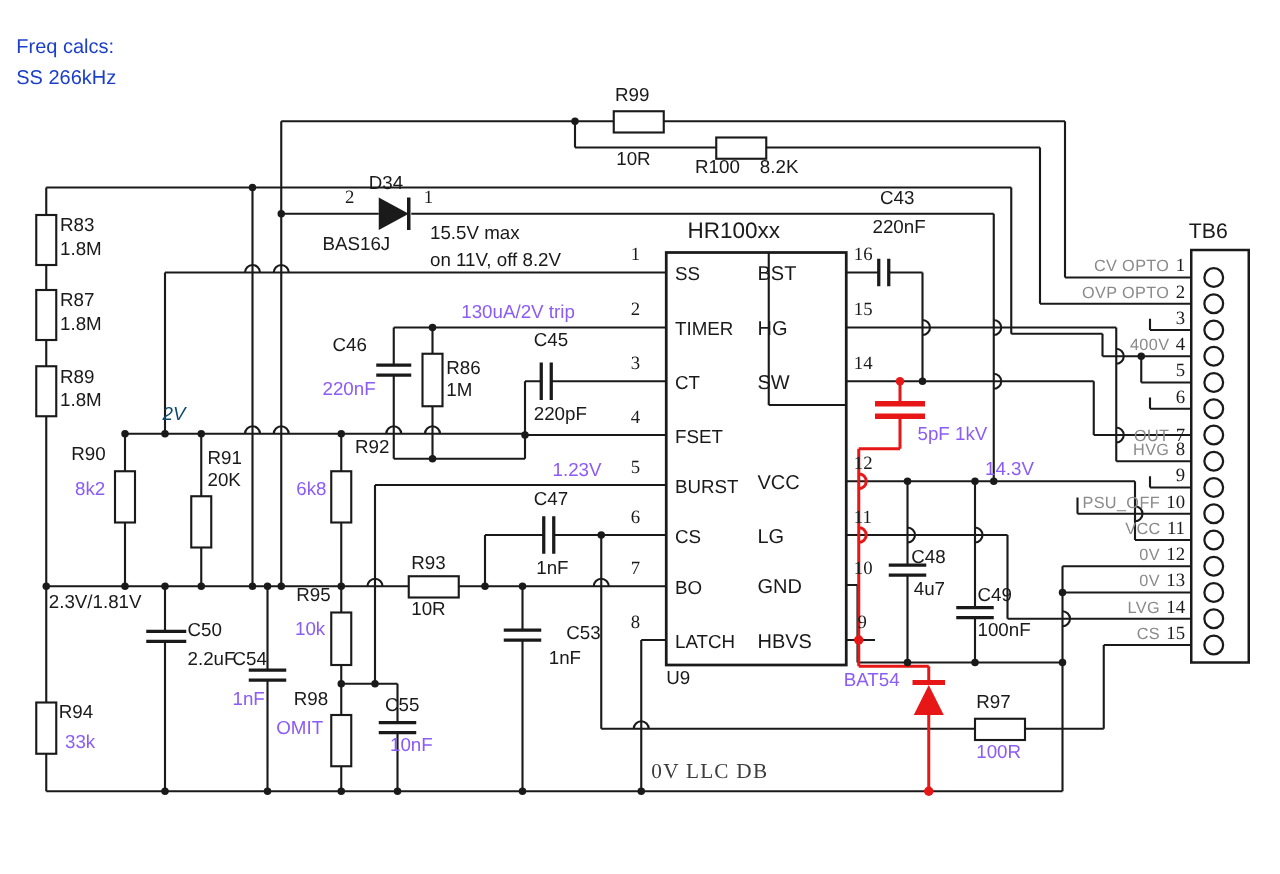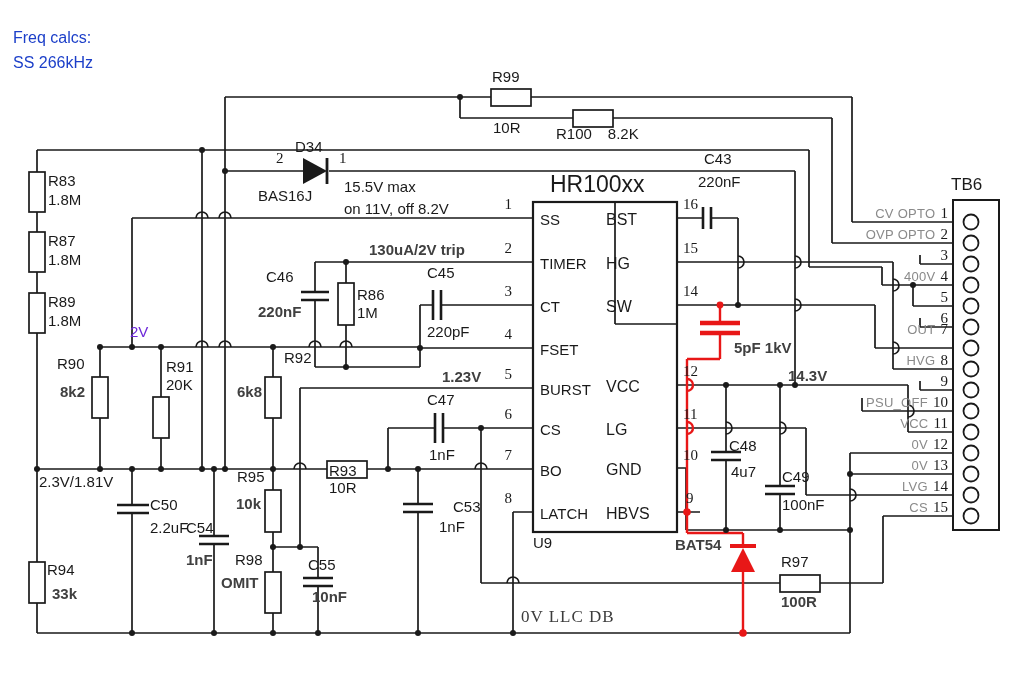--- a/index.html
+++ b/index.html
@@ -1,23 +1,23 @@
 <!DOCTYPE html>
 <html><head>
 <meta charset="utf-8">
 <style>
   html,body{margin:0;padding:0;background:#fff;}
   #schematic{position:relative;width:1024px;height:699px;background:#ffffff;overflow:hidden;
     font-family:"Liberation Sans",sans-serif;color:#1a1a1a;}
   #wires{position:absolute;left:0;top:0;}
   .lbl{position:absolute;font-size:15px;line-height:17px;white-space:nowrap;color:#1a1a1a;}
-  .red{color:#404040;font-weight:bold;}
+  .red{color:#8b5cf6;}
   .blue{color:#1c3fc9;font-size:16px;line-height:25px;}
-  .gray{color:#6d28d9;}
-  .ictitle{font-size:23px;}
+  .gray{color:#0c4a6e;font-style:italic;}
+  .ictitle{font-size:18px;}
   .tbtitle{font-size:17px;}
   .pinnum{font-family:"Liberation Serif","DejaVu Serif",serif;font-size:15px;}
   .pname{position:absolute;font-size:15px;}
   .pnuml{position:absolute;width:30px;text-align:right;}
   .pnamer{position:absolute;width:62px;}
   .tbrow{position:absolute;width:160px;text-align:right;font-size:13px;}
   .tbrow .nm{color:#8a8a8a;letter-spacing:.3px;}
   .tbrow .no{font-family:"Liberation Serif","DejaVu Serif",serif;font-size:15px;color:#1a1a1a;margin-left:5px;}
   .gndlbl{font-family:"Liberation Serif","DejaVu Serif",serif;font-size:17px;color:#3c3c3c;letter-spacing:1px;}
   .row2{display:flex;gap:16px;}
@@ -283,21 +283,21 @@
   <div class="lbl" style="left:266px;top:268px;">C46</div>
   <div class="lbl red" style="left:258px;top:303px;">220nF</div>
   <div class="lbl" style="left:357px;top:286px;">R86</div>
   <div class="lbl" style="left:357px;top:304px;">1M</div>
   <div class="lbl" style="left:427px;top:264px;">C45</div>
   <div class="lbl" style="left:427px;top:323px;">220pF</div>
   <div class="lbl red" style="left:442px;top:368px;">1.23V</div>
   <div class="lbl" style="left:427px;top:391px;">C47</div>
   <div class="lbl" style="left:429px;top:446px;">1nF</div>
 
-  <div class="lbl" style="left:329px;top:462px;">R93</div>
+  <div class="lbl" style="left:329px;top:442px;">R93</div>
   <div class="lbl" style="left:329px;top:479px;">10R</div>
   <div class="lbl" style="left:453px;top:498px;text-align:center;">C53</div>
   <div class="lbl" style="left:439px;top:518px;">1nF</div>
 
   <div class="lbl" style="left:150px;top:496px;">C50</div>
   <div class="lbl" style="left:150px;top:519px;">2.2uF</div>
   <div class="lbl" style="left:186px;top:519px;">C54</div>
   <div class="lbl red" style="left:186px;top:551px;">1nF</div>
   <div class="lbl" style="left:237px;top:468px;">R95</div>
   <div class="lbl red" style="left:236px;top:495px;">10k</div>
@@ -320,21 +320,21 @@
 
   <div class="lbl gndlbl" style="left:521px;top:608px;">0V LLC DB</div>
 
   <div class="lbl tbtitle" style="left:951px;top:176px;">TB6</div>
   <div class="tbrow" style="left:788px;top:205px;"><span class="nm">CV OPTO</span><span class="no">1</span></div>
   <div class="tbrow" style="left:788px;top:226px;"><span class="nm">OVP OPTO</span><span class="no">2</span></div>
   <div class="tbrow" style="left:788px;top:247px;"><span class="nm"></span><span class="no">3</span></div>
   <div class="tbrow" style="left:788px;top:268px;"><span class="nm">400V</span><span class="no">4</span></div>
   <div class="tbrow" style="left:788px;top:289px;"><span class="nm"></span><span class="no">5</span></div>
   <div class="tbrow" style="left:788px;top:310px;"><span class="nm"></span><span class="no">6</span></div>
-  <div class="tbrow" style="left:788px;top:321px;"><span class="nm">OUT</span><span class="no">7</span></div>
+  <div class="tbrow" style="left:788px;top:341px;"><span class="nm">OUT</span><span class="no">7</span></div>
   <div class="tbrow" style="left:788px;top:352px;"><span class="nm">HVG</span><span class="no">8</span></div>
   <div class="tbrow" style="left:788px;top:373px;"><span class="nm"></span><span class="no">9</span></div>
   <div class="tbrow" style="left:788px;top:394px;"><span class="nm">PSU_OFF</span><span class="no">10</span></div>
   <div class="tbrow" style="left:788px;top:415px;"><span class="nm">VCC</span><span class="no">11</span></div>
   <div class="tbrow" style="left:788px;top:436px;"><span class="nm">0V</span><span class="no">12</span></div>
   <div class="tbrow" style="left:788px;top:457px;"><span class="nm">0V</span><span class="no">13</span></div>
   <div class="tbrow" style="left:788px;top:478px;"><span class="nm">LVG</span><span class="no">14</span></div>
   <div class="tbrow" style="left:788px;top:499px;"><span class="nm">CS</span><span class="no">15</span></div>
 
 </div>

